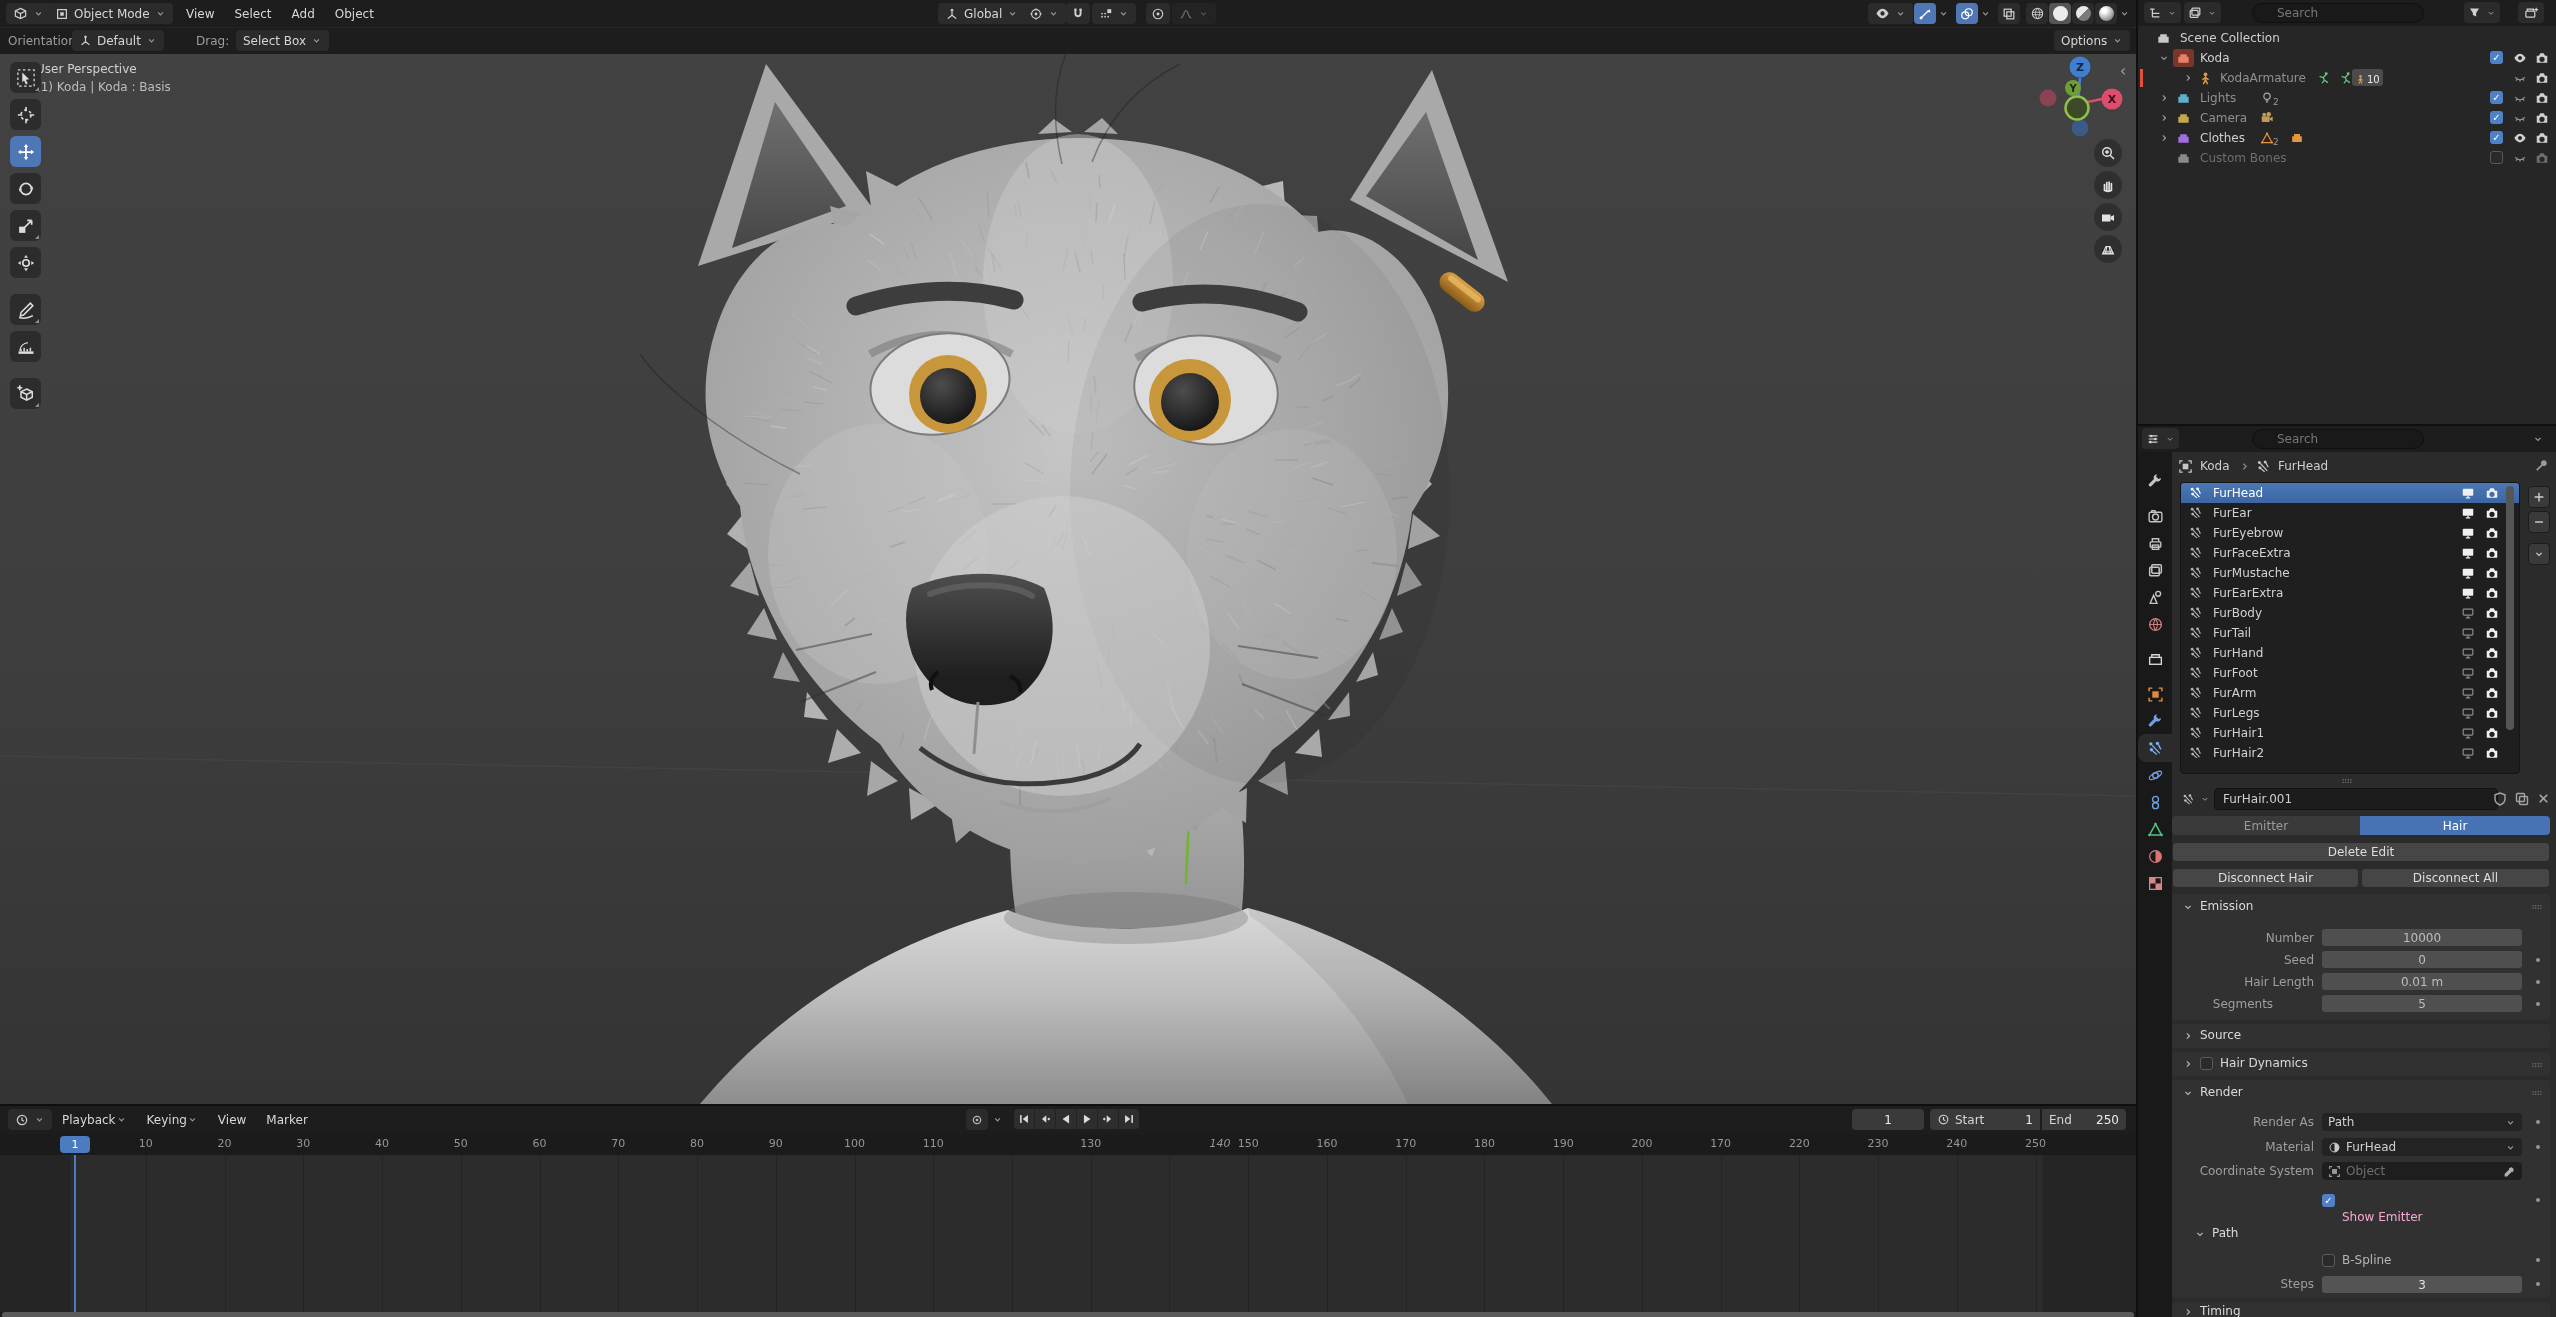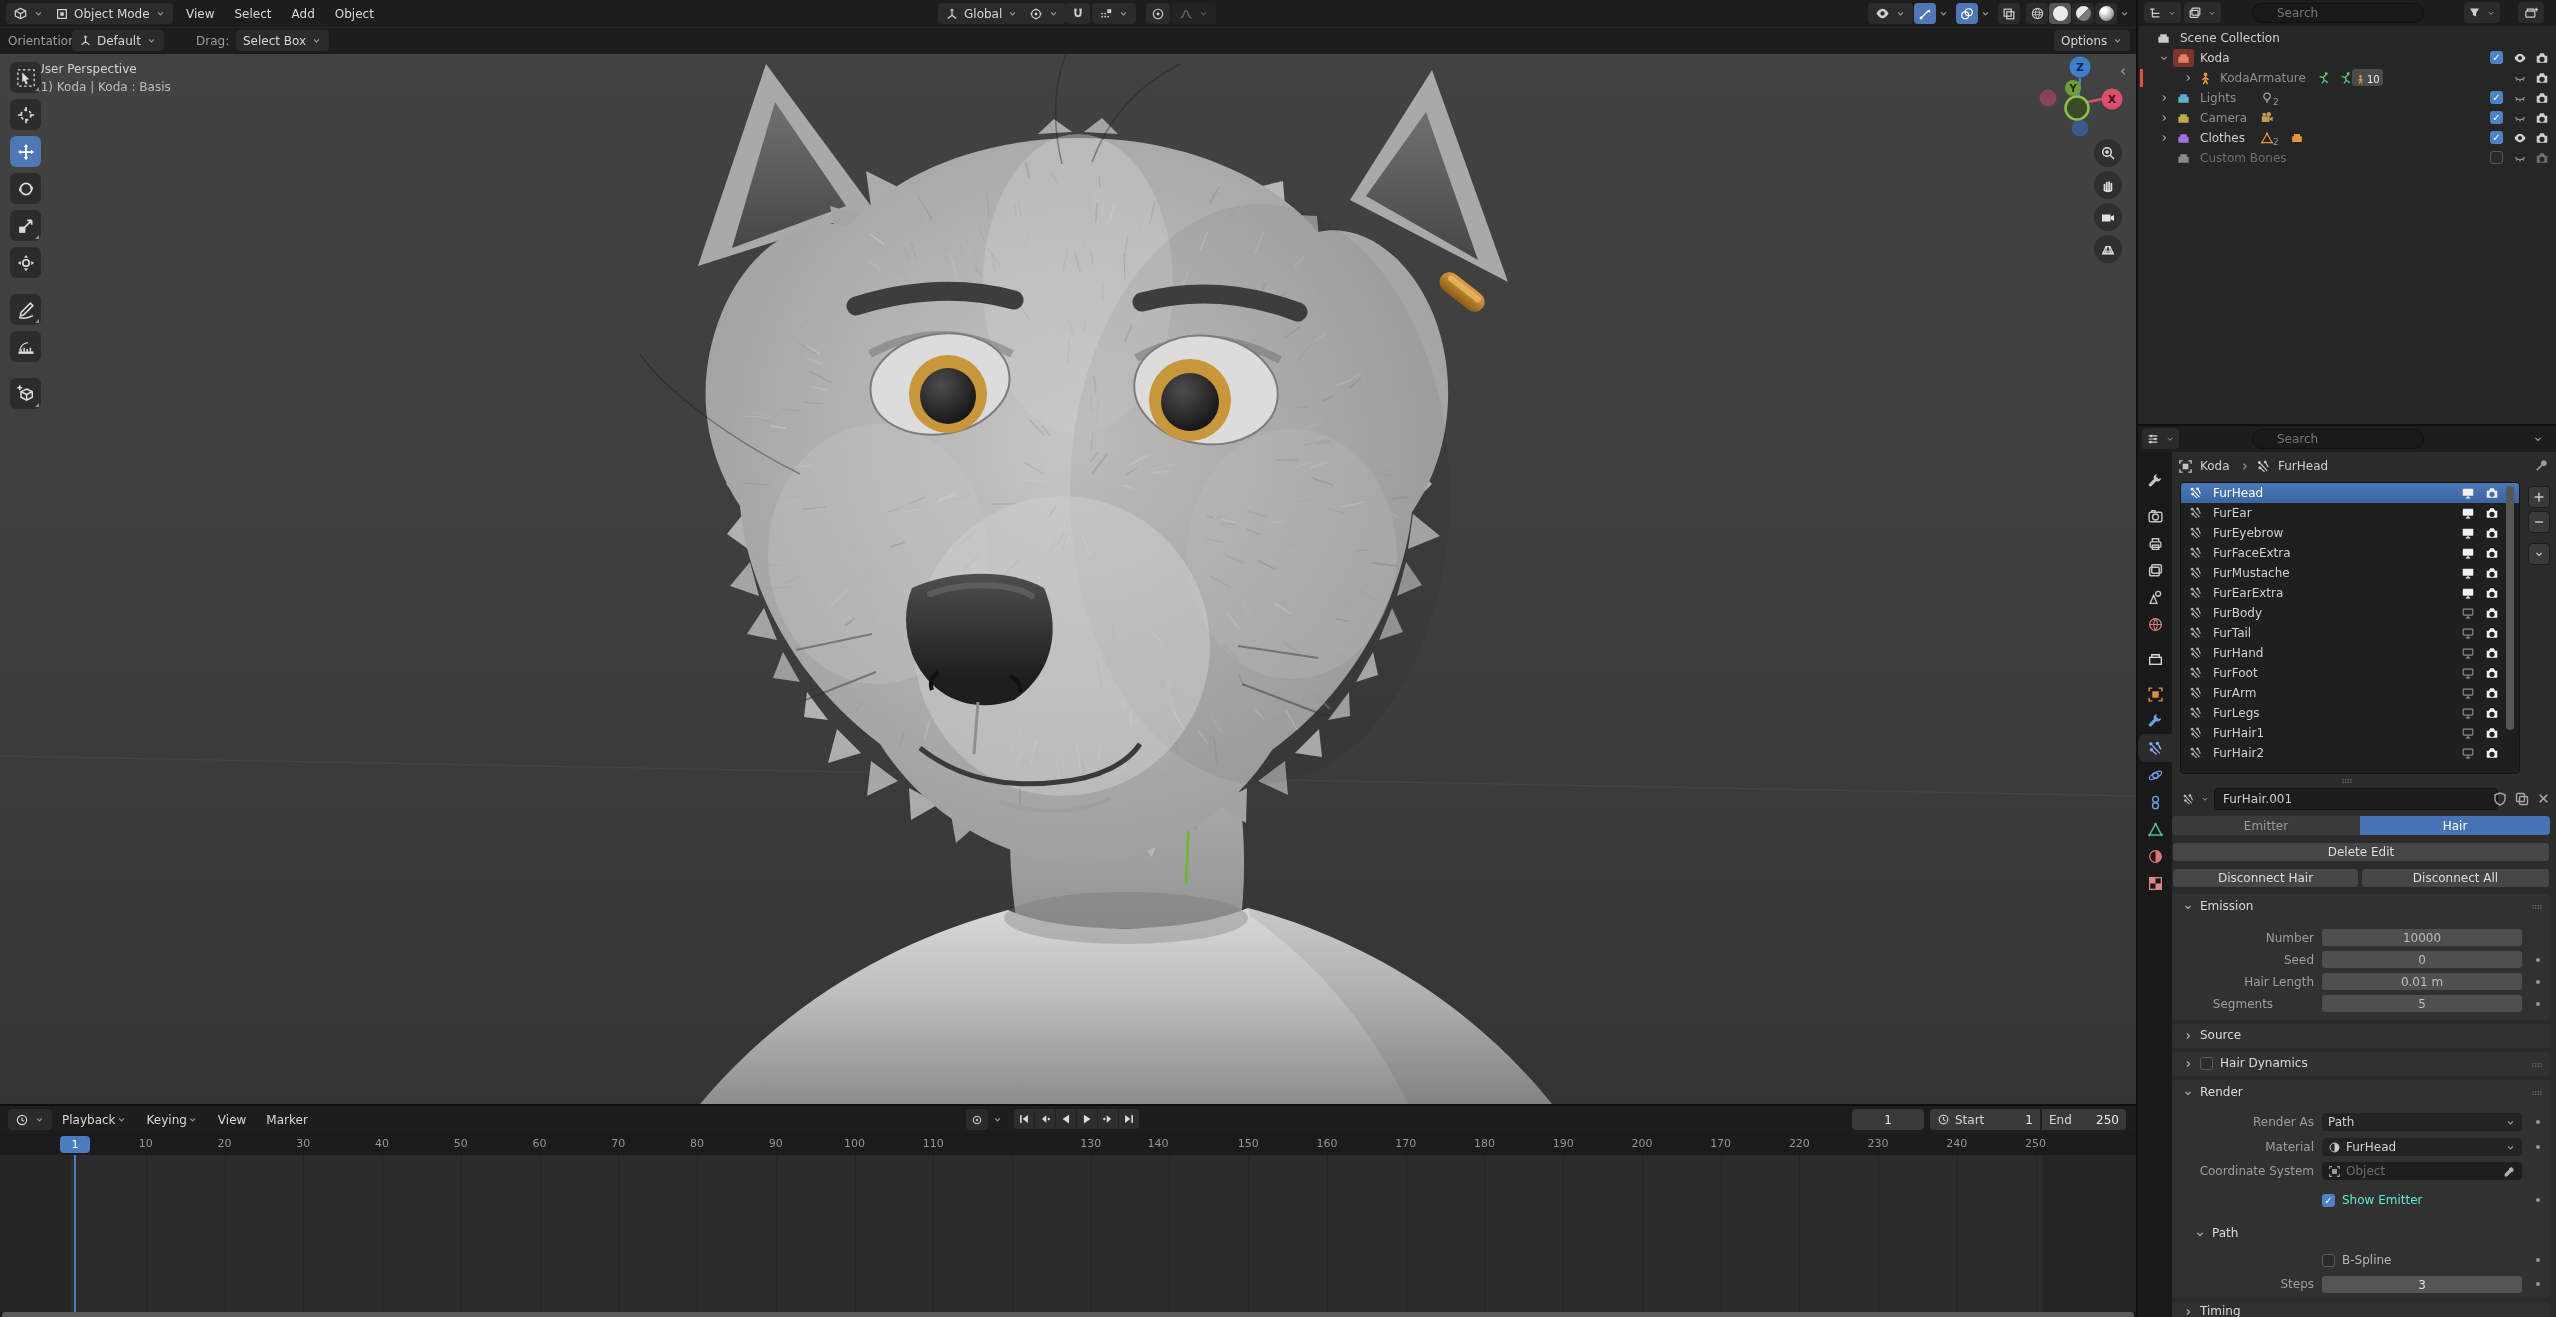--- a/index.html
+++ b/index.html
@@ -1130,21 +1130,21 @@
         <div class="tick-lb" style="left: 382.06px;">40</div>
         <div class="tick-lb" style="left: 460.8px;">50</div>
         <div class="tick-lb" style="left: 539.54px;">60</div>
         <div class="tick-lb" style="left: 618.28px;">70</div>
         <div class="tick-lb" style="left: 697.02px;">80</div>
         <div class="tick-lb" style="left: 775.76px;">90</div>
         <div class="tick-lb" style="left: 854.5px;">100</div>
         <div class="tick-lb" style="left: 933.24px;">110</div>
         <div class="tick-lb" style="left: 1011.98px; margin-top: 16px;">120</div>
         <div class="tick-lb" style="left: 1090.72px;">130</div>
-        <div class="tick-lb" style="left: 1158px;">140</div>
+        <div class="tick-lb" style="left: 1220px; font-style: italic;">140</div>
         <div class="tick-lb" style="left: 1248.2px;">150</div>
         <div class="tick-lb" style="left: 1326.94px;">160</div>
         <div class="tick-lb" style="left: 1405.68px;">170</div>
         <div class="tick-lb" style="left: 1484.42px;">180</div>
         <div class="tick-lb" style="left: 1563.16px;">190</div>
         <div class="tick-lb" style="left: 1641.9px;">200</div>
         <div class="tick-lb" style="left: 1720.64px;">170</div>
         <div class="tick-lb" style="left: 1799.38px;">220</div>
         <div class="tick-lb" style="left: 1878.12px;">230</div>
         <div class="tick-lb" style="left: 1956.86px;">240</div>
@@ -1780,21 +1780,21 @@
           <svg class="icn" width="13" height="13" color="#9a9a9a">
               <use href="#i-tab-object"></use>
             </svg>
           <span style="color:#6e6e6e">Object</span>
           <svg class="icn" style="margin-left:auto" width="13" height="13" color="#b0b0b0">
               <use href="#i-eyedropper"></use>
             </svg>
         </div>
 
         <div class="cb" style="left:150px;top:114px">✓</div>
-        <span class="abs" style="left:170px;top:113px;color:#5eead4">Show Emitter</span>
+        <span class="abs" style="left:170px;top:130px;color:#f9a8d4">Show Emitter</span>
         <div class="dot" style="left:364px;top:118px"></div>
 
         <svg class="icn abs" style="left:22px;top:148px;color:#b5b5b5" width="12" height="12">
             <use href="#i-chevdown"></use>
           </svg>
         <span class="ptitle abs" style="left:40px;top:146px">Path</span>
 
         <div class="cb off" style="left:150px;top:174px"></div>
         <span class="abs" style="left:170px;top:173px;color:#b5b5b5">B-Spline</span>
         <div class="dot" style="left:364px;top:178px"></div>

